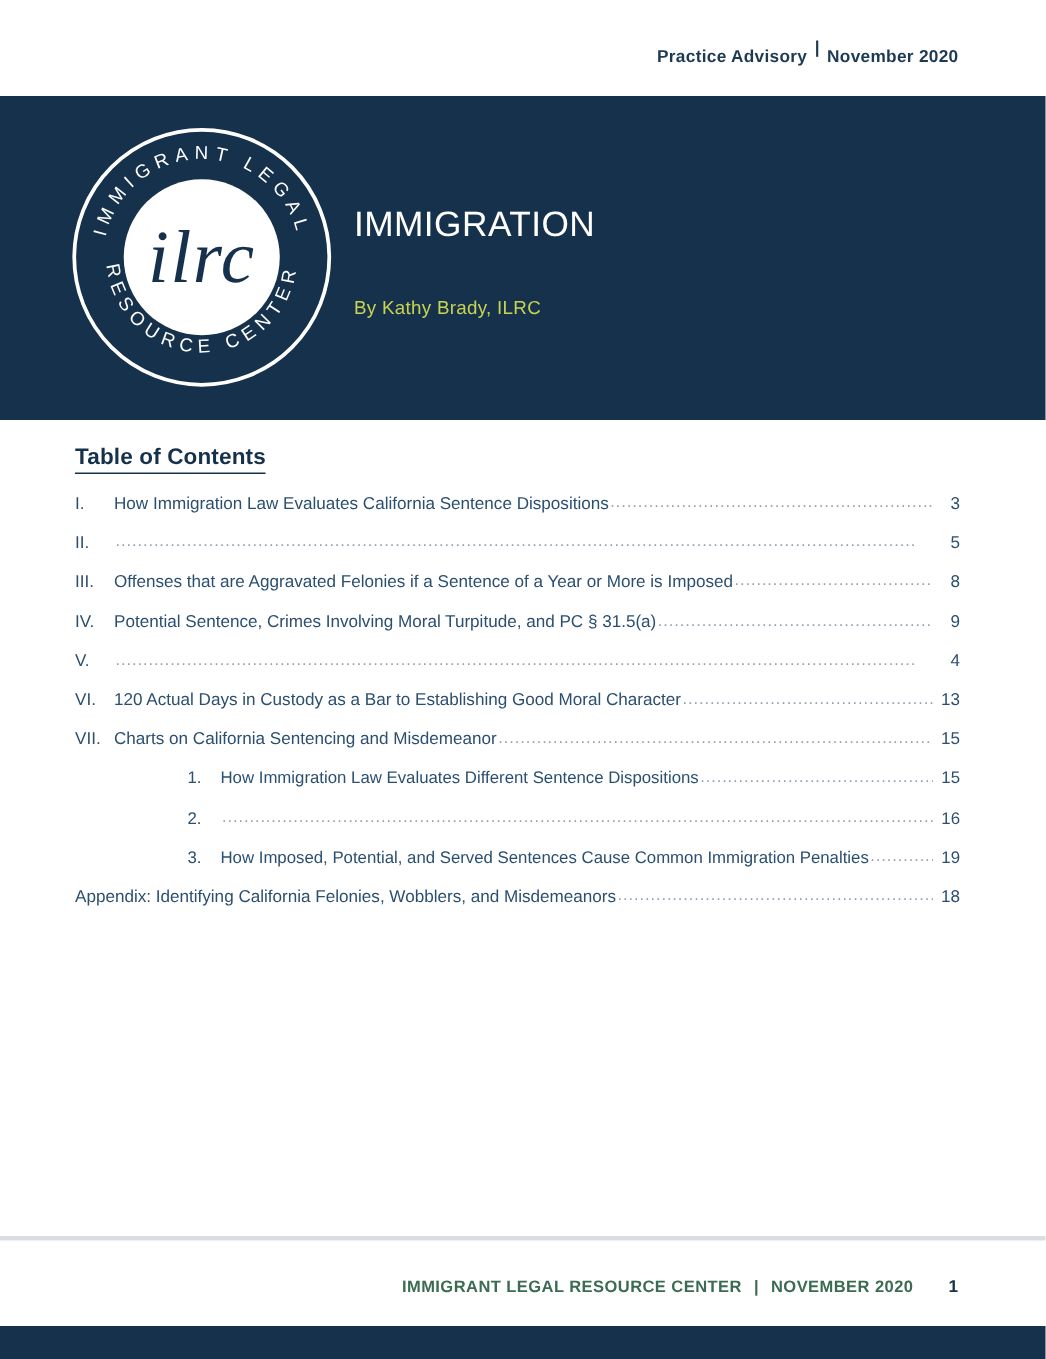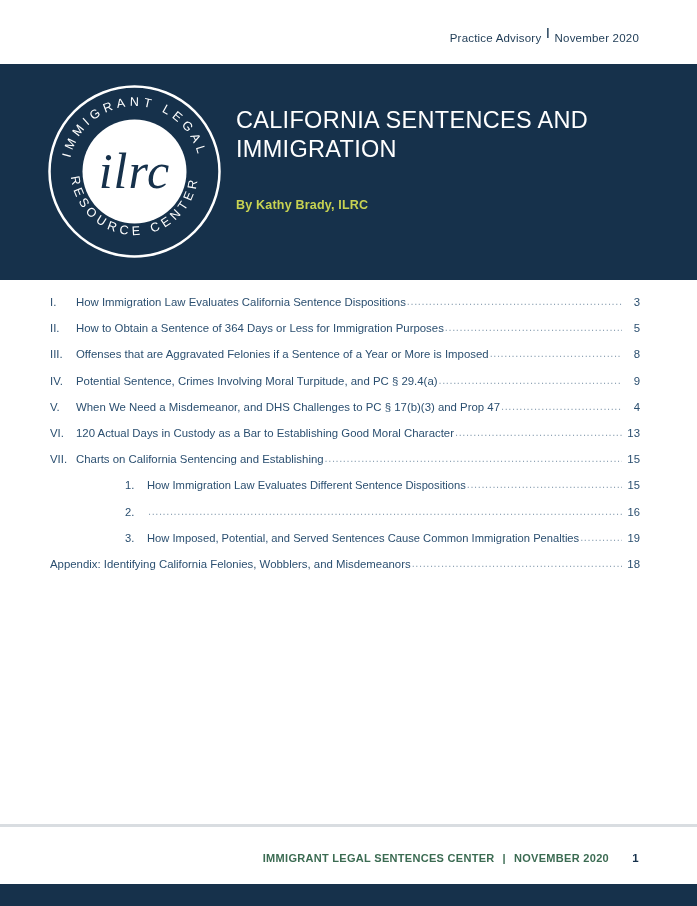--- a/index.html
+++ b/index.html
@@ -28,21 +28,21 @@
     right: 0;
     height: 64px;
     display: flex;
     align-items: center;
     justify-content: flex-end;
     padding-right: 58px;
     box-sizing: border-box;
   }
   .top-meta-text {
     font-size: 11.5px;
-    font-weight: normal;
+    font-weight: bold;
     color: #1d3a54;
     letter-spacing: .2px;
     white-space: nowrap;
     margin-top: 12px;
   }
   .top-meta-sep {
     color: #1d3a54;
     font-weight: bold;
     font-size: 11.5px;
     margin: 0 5px;
@@ -77,21 +77,21 @@
     font-size: 23.5px;
     font-weight: normal;
     line-height: 29px;
     letter-spacing: .3px;
     margin: 0;
   }
   .doc-author {
     margin-top: 34px;
     color: #c8d352;
     font-size: 12.5px;
-    font-weight: bold;
+    font-weight: normal;
     letter-spacing: .2px;
   }
 
   
   .toc {
     position: absolute;
     top: 296px;
     left: 50px;
     width: 590px;
   }
@@ -221,77 +221,76 @@
         </text>
         <text font-family="'Liberation Sans', sans-serif" font-size="12.5" fill="#ffffff" letter-spacing="4.2">
           <textPath href="#arcBottom" startOffset="50%" text-anchor="middle">RESOURCE CENTER</textPath>
         </text>
         <text x="87.5" y="104" text-anchor="middle" font-family="'Liberation Serif', serif" font-style="italic" font-size="50" fill="#16314b" letter-spacing="1">ilrc</text>
       </svg>
     </div>
 
     <div class="title-block">
       <h1 class="doc-title">
-        <span>CALIFORNIA SENTENCES AND</span><br>
+        <br>
         <span>IMMIGRATION</span>
       </h1>
       <div class="doc-author">By Kathy Brady, ILRC</div>
     </div>
   </div>
 
   <div class="left-edge"></div>
 
   <div class="toc">
+    <div class="toc-heading">Table of Contents</div>
     <ul class="toc-list">
 
       <li class="toc-row">
         <span class="toc-num roman">I.</span>
         <span class="toc-label">How Immigration Law Evaluates California Sentence Dispositions</span>
         <span class="toc-dots">..................................................................................................................................................</span>
         <span class="toc-page">3</span>
       </li>
 
       <li class="toc-row">
         <span class="toc-num roman">II.</span>
-        <span class="toc-label">How to Obtain a Sentence of 364 Days or Less for Immigration Purposes</span>
         <span class="toc-dots">..................................................................................................................................................</span>
         <span class="toc-page">5</span>
       </li>
 
       <li class="toc-row">
         <span class="toc-num roman">III.</span>
         <span class="toc-label">Offenses that are Aggravated Felonies if a Sentence of a Year or More is Imposed</span>
         <span class="toc-dots">..................................................................................................................................................</span>
         <span class="toc-page">8</span>
       </li>
 
       <li class="toc-row">
         <span class="toc-num roman">IV.</span>
-        <span class="toc-label">Potential Sentence, Crimes Involving Moral Turpitude, and PC § 29.4(a)</span>
+        <span class="toc-label">Potential Sentence, Crimes Involving Moral Turpitude, and PC § 31.5(a)</span>
         <span class="toc-dots">..................................................................................................................................................</span>
         <span class="toc-page">9</span>
       </li>
 
       <li class="toc-row">
         <span class="toc-num roman">V.</span>
-        <span class="toc-label">When We Need a Misdemeanor, and DHS Challenges to PC § 17(b)(3) and Prop 47</span>
         <span class="toc-dots">..................................................................................................................................................</span>
         <span class="toc-page">4</span>
       </li>
 
       <li class="toc-row">
         <span class="toc-num roman">VI.</span>
         <span class="toc-label">120 Actual Days in Custody as a Bar to Establishing Good Moral Character</span>
         <span class="toc-dots">..................................................................................................................................................</span>
         <span class="toc-page">13</span>
       </li>
 
       <li class="toc-row">
         <span class="toc-num roman">VII.</span>
-        <span class="toc-label">Charts on California Sentencing and Establishing</span>
+        <span class="toc-label">Charts on California Sentencing and Misdemeanor</span>
         <span class="toc-dots">..................................................................................................................................................</span>
         <span class="toc-page">15</span>
       </li>
 
       <li class="toc-row sub toc-indent-2">
         <span class="toc-num arabic">1.</span>
         <span class="toc-label">How Immigration Law Evaluates Different Sentence Dispositions</span>
         <span class="toc-dots">..................................................................................................................................................</span>
         <span class="toc-page">15</span>
       </li>
@@ -313,20 +312,20 @@
         <span class="toc-label">Appendix: Identifying California Felonies, Wobblers, and Misdemeanors</span>
         <span class="toc-dots">..................................................................................................................................................</span>
         <span class="toc-page">18</span>
       </li>
 
     </ul>
   </div>
 
   <div class="footer-rule"></div>
   <div class="footer">
-    <span>IMMIGRANT LEGAL SENTENCES CENTER</span>
+    <span>IMMIGRANT LEGAL RESOURCE CENTER</span>
     <span class="footer-sep">|</span>
     <span>NOVEMBER 2020</span>
     <span class="footer-page">1</span>
   </div>
   <div class="bottom-band"></div>
 
 </div>
 
 </body></html>

